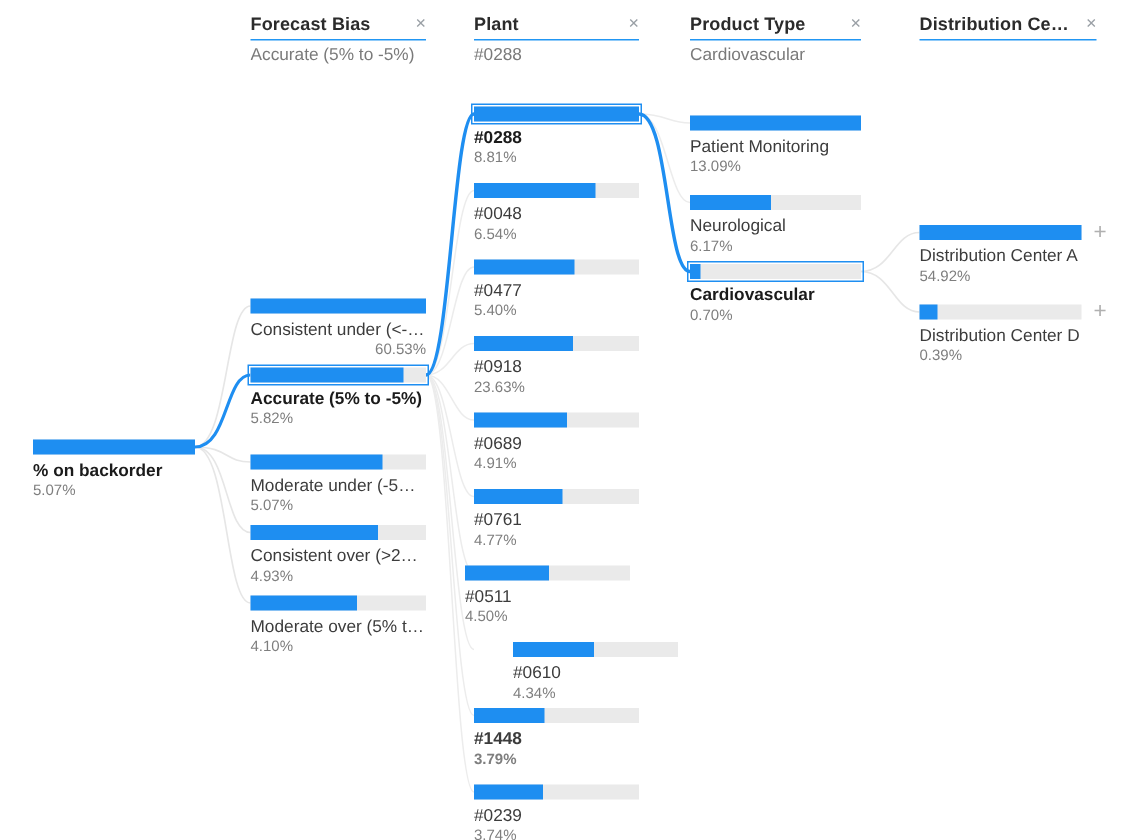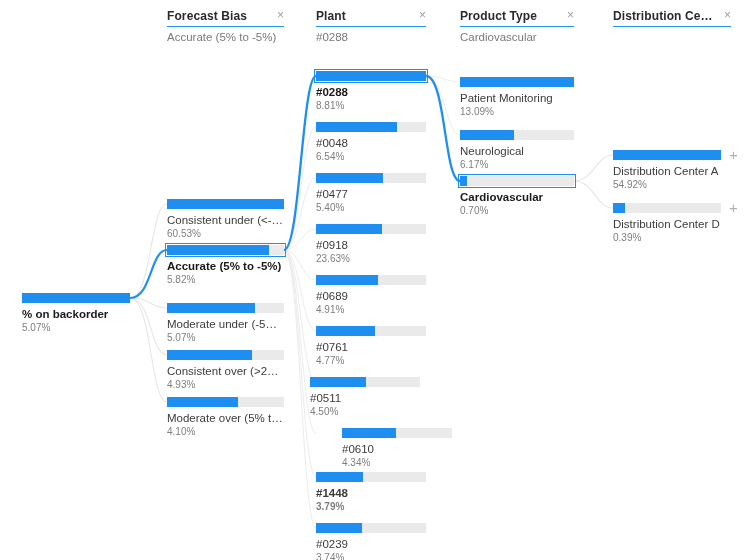--- a/index.html
+++ b/index.html
@@ -134,21 +134,21 @@
 
   <div class="node root" style="left:22px;top:293px;width:108px;">
     <div class="track">
       <div class="fill" style="width: 100%;"></div>
     </div>
     <div class="lbl">% on backorder</div>
     <div class="val">5.07%</div>
   </div>
 
   <div id="col-forecast">
-      <div class="node" style="left: 167px; top: 199px; width: 117px;">
+      <div class="node" style="left: 167px; top: 199px; width: 117px; text-align: right;">
         <div class="track">
           <div class="fill" style="width: 100%;"></div>
         </div>
         <div class="lbl">Consistent under (&lt;-2…</div>
         <div class="val">60.53%</div>
       </div>
       <div class="node sel" style="left: 167px; top: 245px; width: 117px;">
         <div class="track">
           <div class="fill" style="width: 87%;"></div>
         </div>

